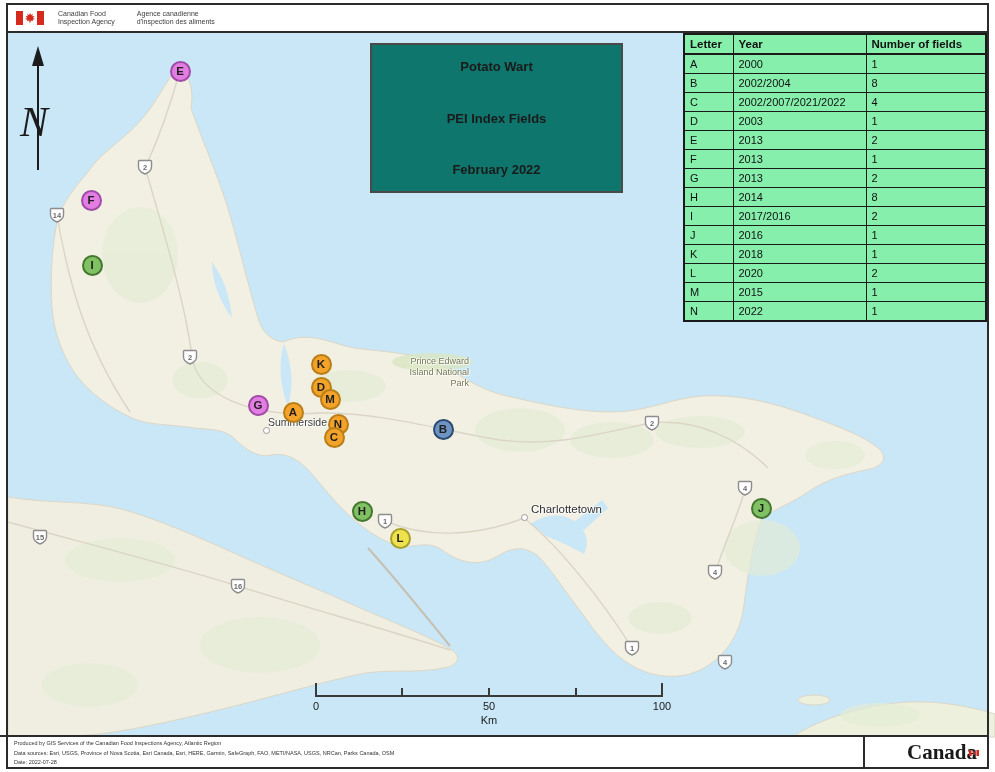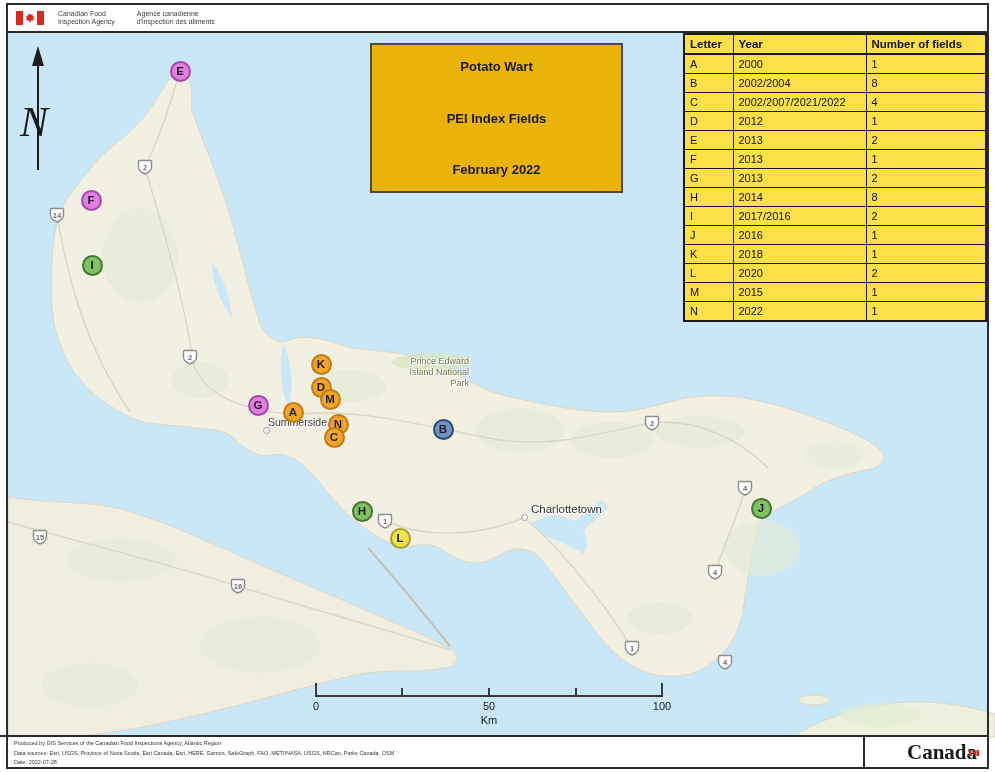--- a/index.html
+++ b/index.html
@@ -11,27 +11,27 @@
   .header{position:absolute;left:8px;top:5px;right:8px;height:26px;background:#ffffff;
           border-bottom:2px solid #2b2b2b;z-index:4;display:flex;align-items:center;}
   .flag{margin-left:8px;width:28px;height:14px;display:flex;}
   .flag .bar{width:7px;height:14px;background:#d52b1e;}
   .flag .mid{width:14px;height:14px;background:#ffffff;display:flex;align-items:center;justify-content:center;}
   .agency{font-size:7px;line-height:8.5px;color:#3d3d3d;margin-left:14px;}
   .agency.fr{margin-left:22px;}
   
   .mapsvg{position:absolute;left:0;top:0;z-index:1;}
   
-  .titlebox{position:absolute;left:370px;top:43px;width:253px;height:150px;background:#eab308;
+  .titlebox{position:absolute;left:370px;top:43px;width:253px;height:150px;background:#0f766e;
             border:2px solid #4a4a4a;z-index:3;display:flex;flex-direction:column;
             justify-content:space-between;padding:14px 6px;box-sizing:border-box;text-align:center;}
   .titlebox div{font-size:13px;font-weight:bold;color:#1a1a1a;}
   
   .datatable{position:absolute;left:683px;top:33px;z-index:3;border-collapse:collapse;
-             background:#fde047;table-layout:fixed;width:302px;padding-left:25px;}
+             background:#86efac;table-layout:fixed;width:302px;padding-left:25px;}
   .datatable th,.datatable td{border:1px solid #1a1a1a;font-size:11px;padding:1px 0 1px 5px;
              height:16px;color:#111;text-align:left;white-space:nowrap;overflow:hidden;}
   .datatable th{font-weight:bold;font-size:11.5px;border-bottom:2px solid #1a1a1a;}
   .datatable{border:2px solid #1a1a1a;}
   .col-letter{width:49px;}.col-year{width:133px;}.col-fields{width:120px;}
   
   .overlay{position:absolute;left:0;top:0;width:995px;height:772px;z-index:2;}
   .marker{position:absolute;width:17px;height:17px;border-radius:50%;border:2px solid #000;
           display:flex;align-items:center;justify-content:center;font-size:11.5px;font-weight:bold;
           color:#1f1f1f;box-sizing:content-box;}
@@ -261,21 +261,21 @@
           <td>2002/2004</td>
           <td>8</td>
         </tr>
         <tr>
           <td>C</td>
           <td>2002/2007/2021/2022</td>
           <td>4</td>
         </tr>
         <tr>
           <td>D</td>
-          <td>2012</td>
+          <td>2003</td>
           <td>1</td>
         </tr>
         <tr>
           <td>E</td>
           <td>2013</td>
           <td>2</td>
         </tr>
         <tr>
           <td>F</td>
           <td>2013</td>

